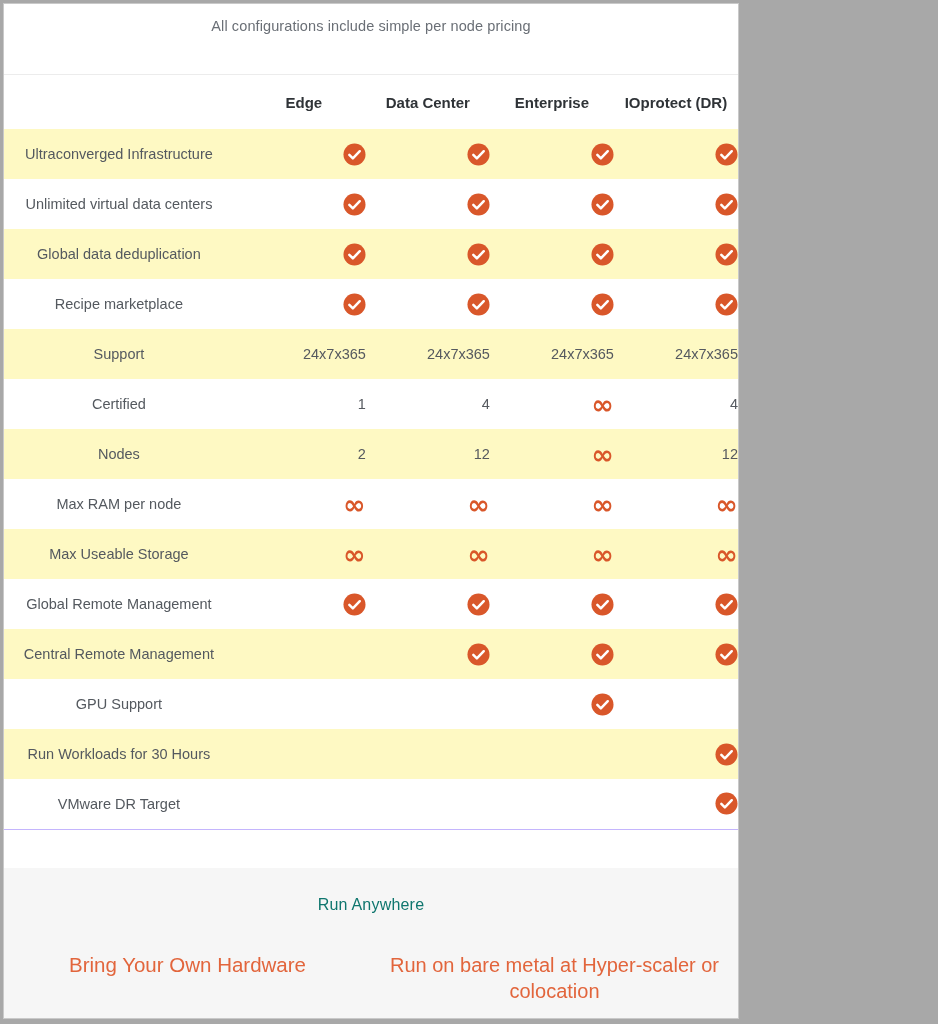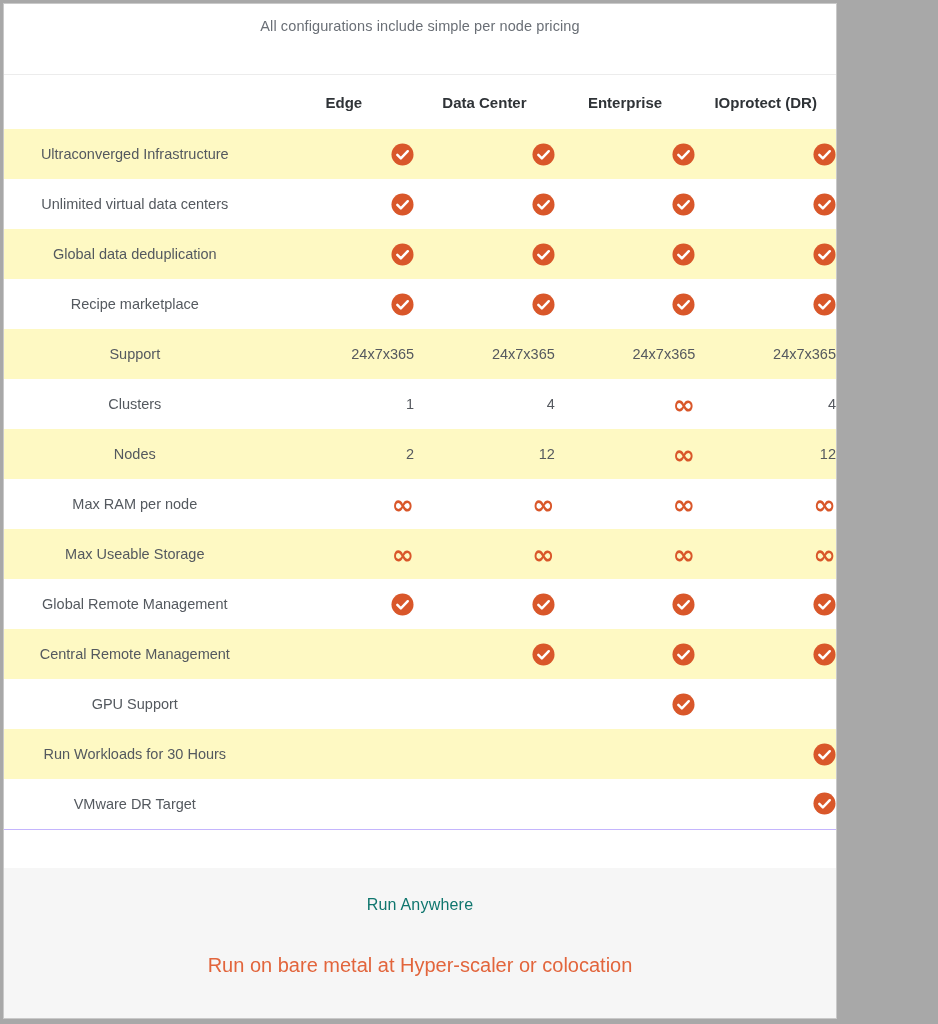--- a/index.html
+++ b/index.html
@@ -6,21 +6,21 @@
   body{
     width:938px;height:1024px;
     background:#a8a8a8;
     font-family:"Liberation Sans","DejaVu Sans",sans-serif;
     -webkit-font-smoothing:antialiased;
     overflow:hidden;
   }
   .frame{
     position:absolute;
     left:3px; top:3px;
-    width:834px; height:1016px;
+    width:736px; height:1016px;
     background:#ffffff;
     border:1px solid #c9c9c9;
     box-sizing:border-box;
     overflow:hidden;
   }
   
   .intro{
     height:70px;
     display:flex;align-items:flex-start;justify-content:center;
     padding-top:14px;
@@ -227,21 +227,21 @@
               </svg></span></td>
         </tr>
         <tr class="alt">
           <td class="label">Support</td>
           <td class="val"><span class="num">24x7x365</span></td>
           <td class="val"><span class="num">24x7x365</span></td>
           <td class="val"><span class="num">24x7x365</span></td>
           <td class="val"><span class="num">24x7x365</span></td>
         </tr>
         <tr>
-          <td class="label">Clusters</td>
+          <td class="label">Certified</td>
           <td class="val"><span class="num">1</span></td>
           <td class="val"><span class="num">4</span></td>
           <td class="val"><span class="inf">∞</span></td>
           <td class="val"><span class="num">4</span></td>
         </tr>
         <tr class="alt">
           <td class="label">Nodes</td>
           <td class="val"><span class="num">2</span></td>
           <td class="val"><span class="num">12</span></td>
           <td class="val"><span class="inf">∞</span></td>
@@ -327,17 +327,18 @@
               </svg></span></td>
         </tr>
       </tbody>
   </table>
 
   <div class="table-tail"></div>
 
   <div class="footer">
     <div class="footer-title">Run Anywhere</div>
     <div class="footer-cols">
+      <div class="footer-col c1">Bring Your Own Hardware</div>
       <div class="footer-col">Run on bare metal at Hyper-scaler or colocation</div>
     </div>
   </div>
 
 </div>
 
 </body></html>

